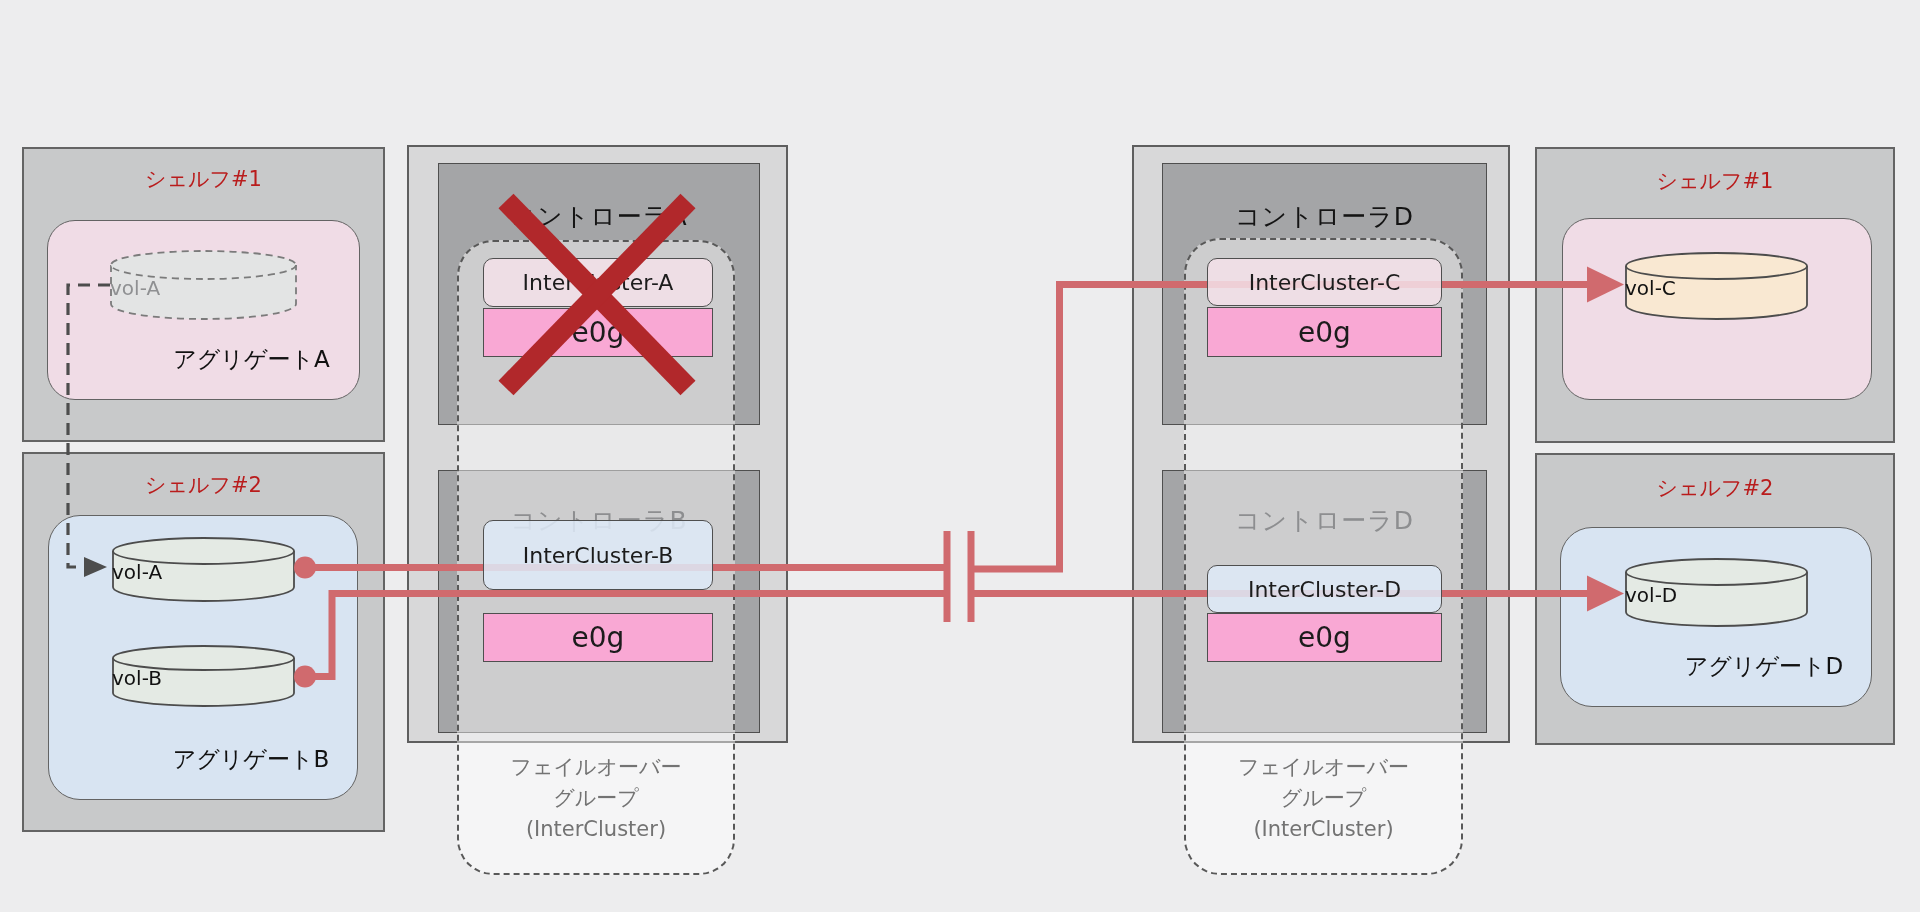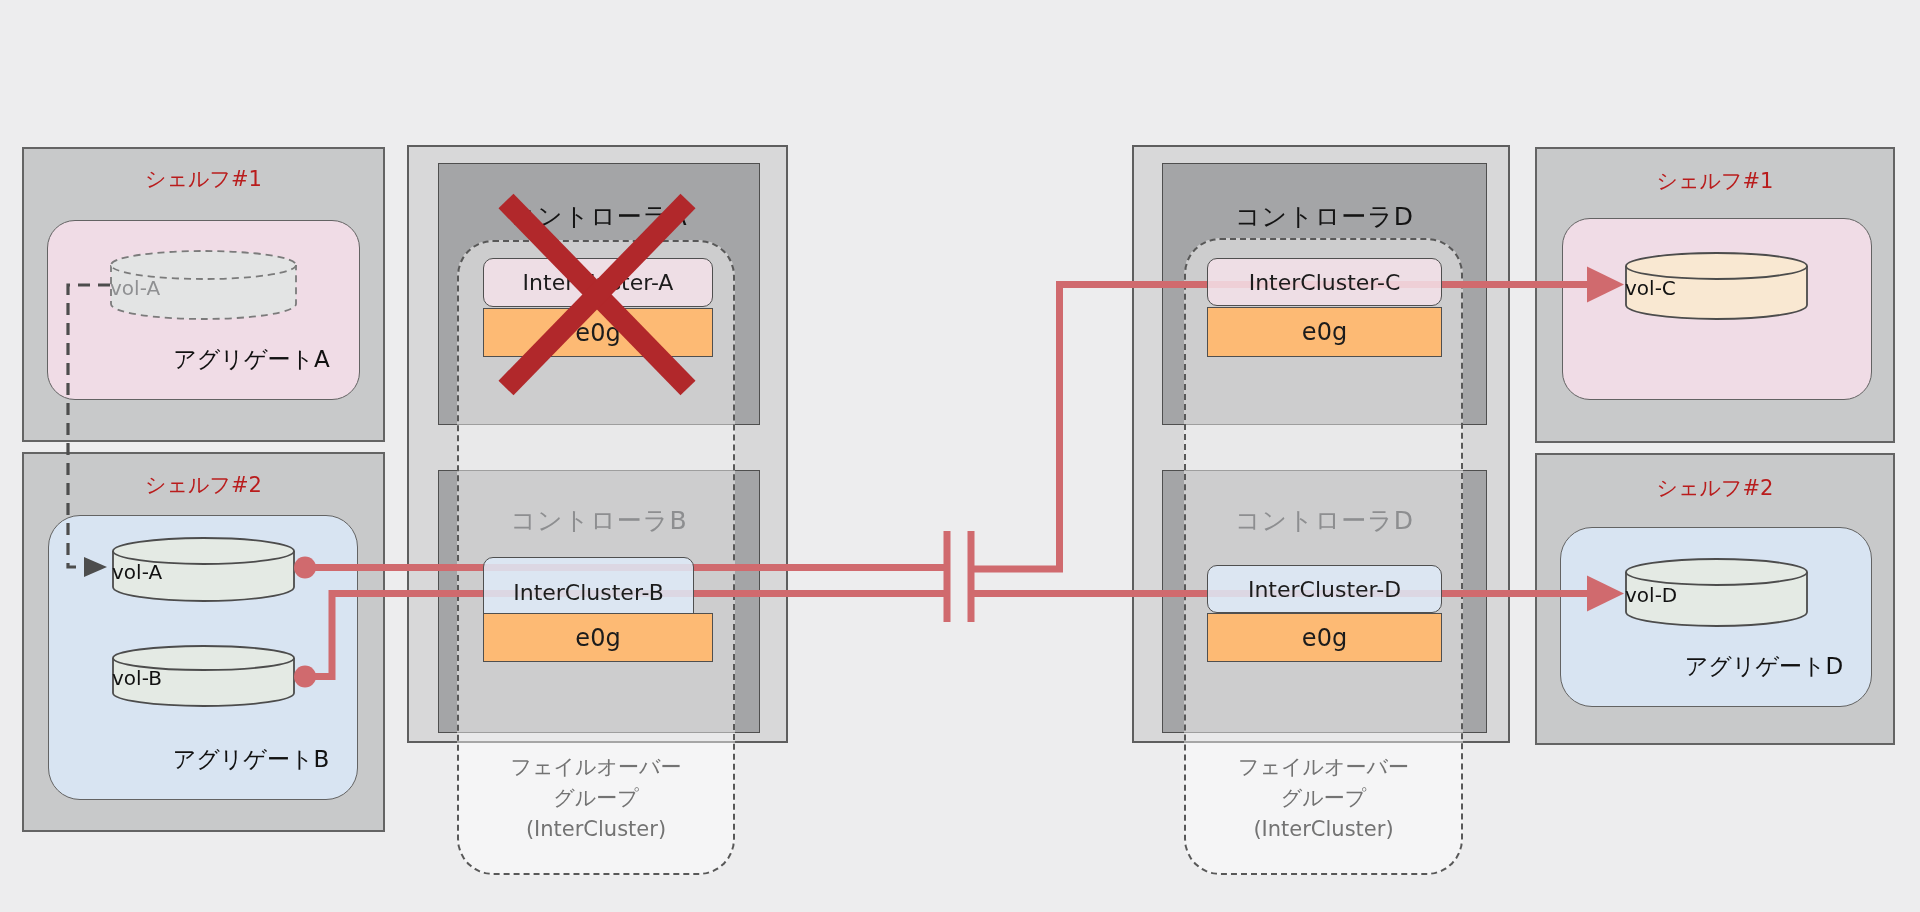--- a/index.html
+++ b/index.html
@@ -22,21 +22,21 @@
   .ctl-label{position:absolute;text-align:center;font-size:25px;letter-spacing:1px;}
   .ctl-label.alive{color:#141414;}
   .ctl-label.dead{color:#8d8e90;}
   .failover{border:2px dashed #585858;border-radius:36px;background:rgba(255,255,255,0.45);}
   .failover-text{position:absolute;text-align:center;font-size:21px;line-height:31px;color:#737373;}
   .port{position:absolute;box-sizing:border-box;border:1.6px solid #4f4f4f;
         display:flex;align-items:center;justify-content:center;}
   .port-ic{border-radius:10px;font-size:22px;}
   .port-ic-pink{background:rgba(243,224,233,0.85);}
   .port-ic-blue{background:rgba(222,234,248,0.85);}
-  .port-e0g{background:#fdba74;font-size:24px;}
+  .port-e0g{background:#f9a8d4;font-size:28px;}
   .vol-label{position:absolute;text-align:left;font-size:20px;color:#111;}
   .vol-label.ghost{color:#8f9092;}
   .z1{z-index:1}.z2{z-index:2}.z3{z-index:3}.z4{z-index:4}.z5{z-index:5}.z6{z-index:6}
   svg{display:block;overflow:visible;}
 </style>
 </head>
 <body>
 
 <div class="canvas">
 
@@ -85,21 +85,21 @@
     <div>(InterCluster)</div>
   </div>
 
   <div class="port port-ic port-ic-pink z5" style="left:483px;top:258px;width:230px;height:49px;">
     <span>InterCluster-A</span>
   </div>
   <div class="port port-e0g z5" style="left:483px;top:308px;width:230px;height:49px;">
     <span>e0g</span>
   </div>
 
-  <div class="port port-ic port-ic-blue z5" style="left:483px;top:557px;width:211px;height:70px;justify-content:center;">
+  <div class="port port-ic port-ic-blue z5" style="left:483px;top:520px;width:230px;height:70px;justify-content:center;">
     <span>InterCluster-B</span>
   </div>
   <div class="port port-e0g z5" style="left:483px;top:613px;width:230px;height:49px;">
     <span>e0g</span>
   </div>
 
   <div class="box ctl-outer z1" style="left:1132px;top:145px;width:378px;height:598px;"></div>
 
   <div class="box ctl-dark z2" style="left:1162px;top:163px;width:325px;height:262px;"></div>
   <div class="ctl-label alive z5" style="left:1162px;top:200px;width:325px;">コントローラD</div>

